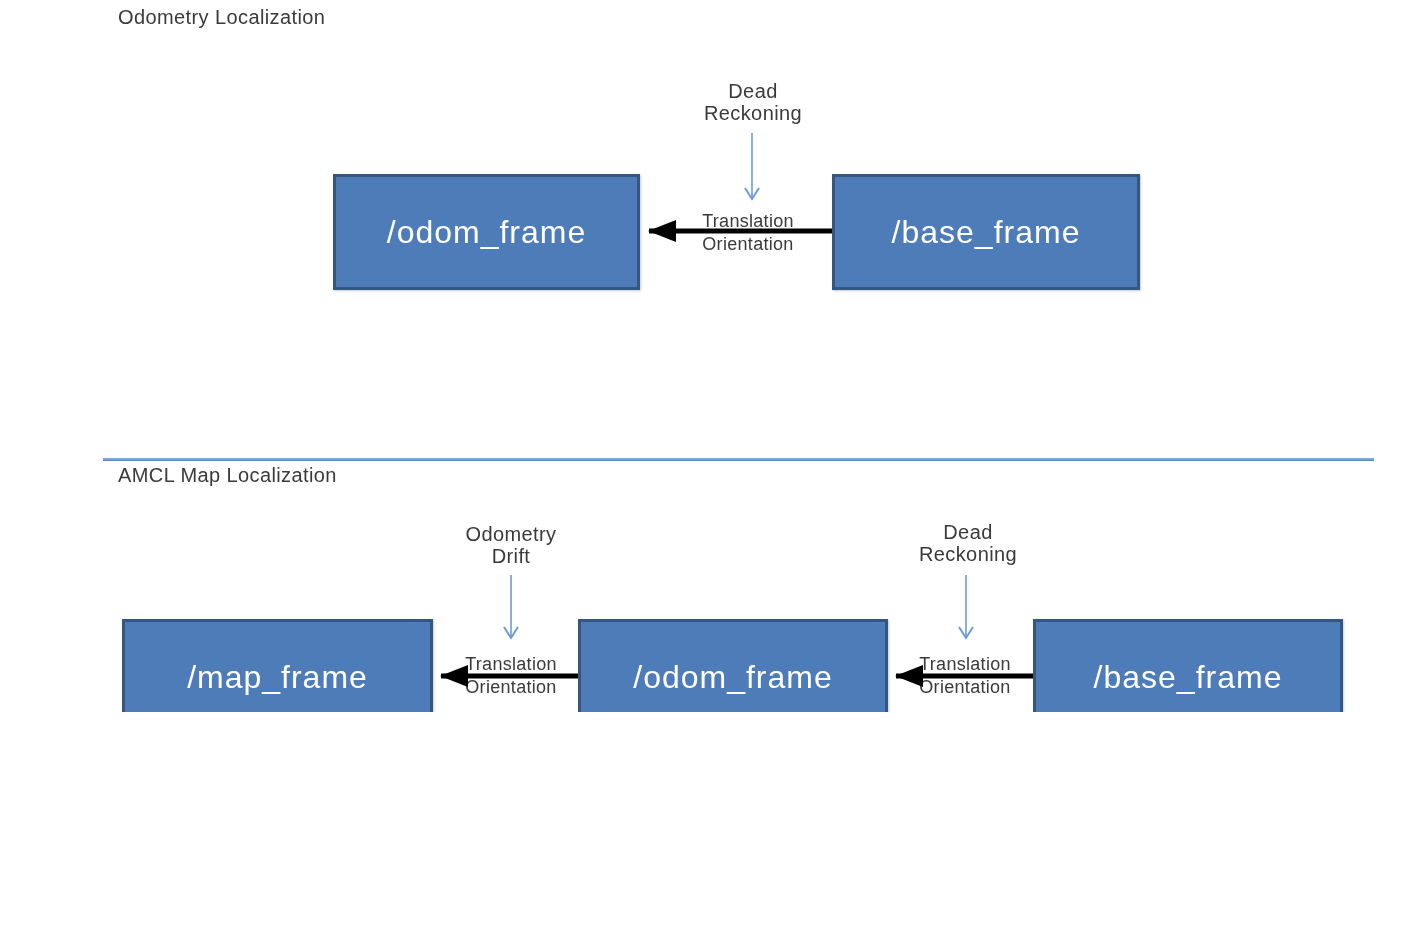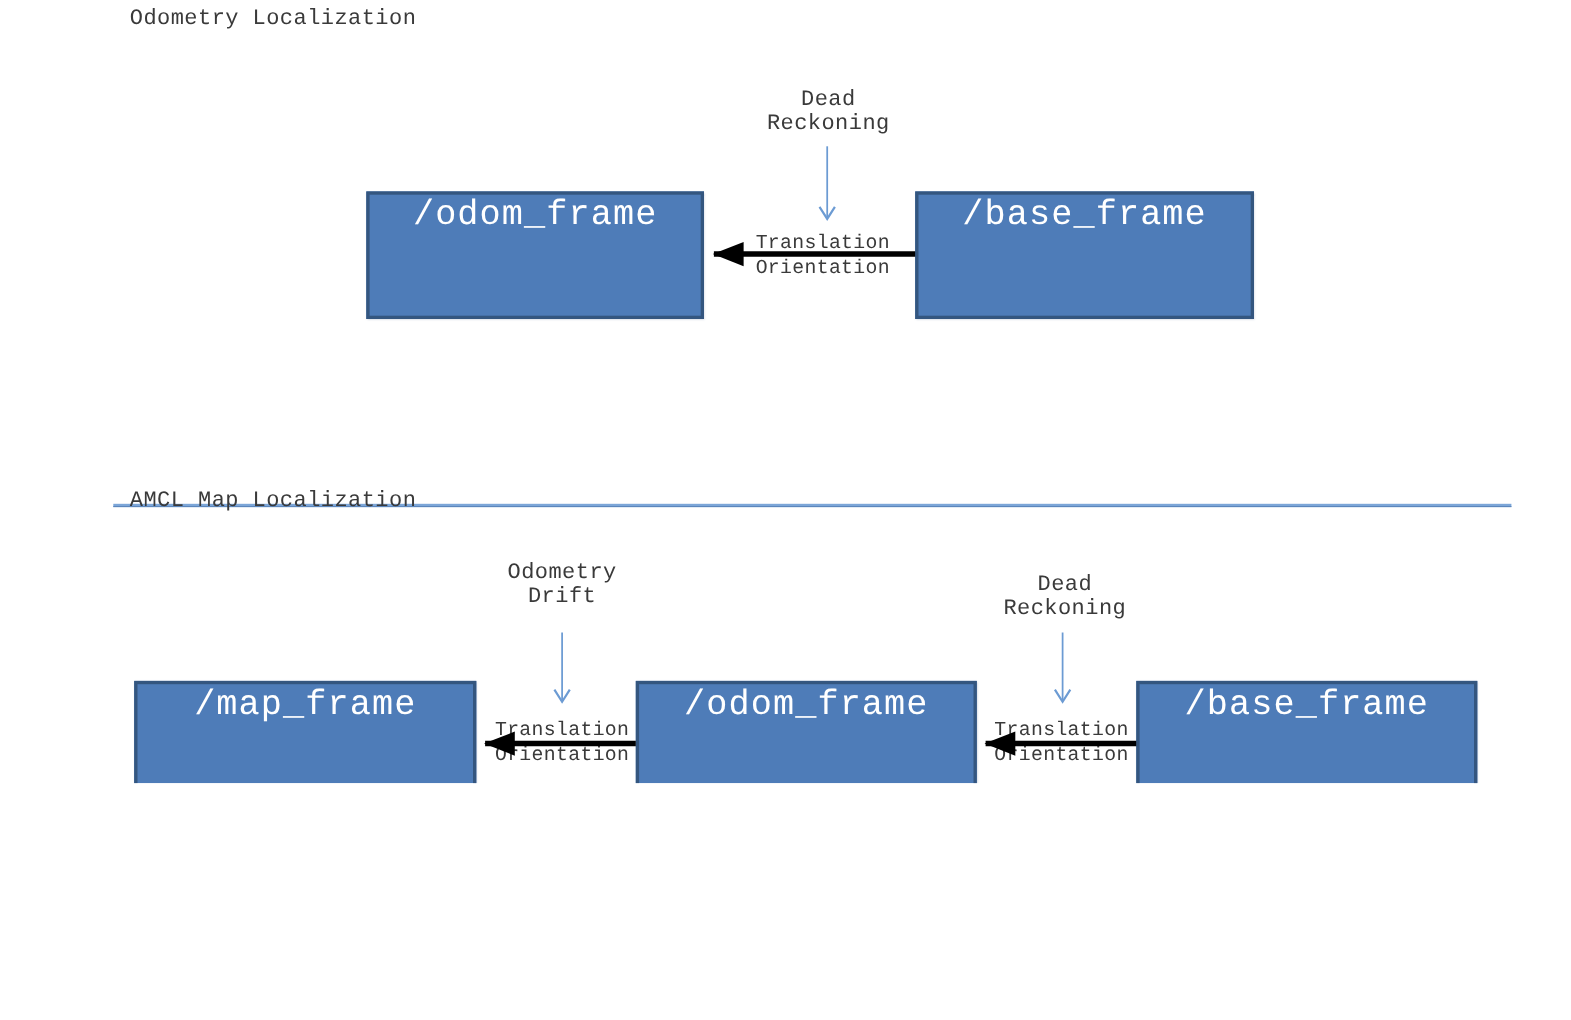--- a/index.html
+++ b/index.html
@@ -3,30 +3,30 @@
 <meta charset="utf-8">
 <style>
   :root{
     --box-fill:#4E7CB8; --box-border:#34567F; --box-text:#FFFFFF;
     --label-text:#3A3A3A; --thin-arrow-blue:#6C9BD3; --divider-blue:#7CA6D8;
     --arrow-black:#000000; --background:#FFFFFF;
   }
   html,body{margin:0;padding:0;background:var(--background);}
   #canvas{
     position:relative;width:1428px;height:712px;background:var(--background);
-    overflow:hidden;font-family:Liberation Mono, monospace;
+    overflow:hidden;font-family:Liberation Sans, sans-serif;
   }
   .section-title{
     position:absolute;font-size:20px;color:var(--label-text);
     letter-spacing:0.4px;white-space:nowrap;
   }
   .frame-box{
     position:absolute;width:307px;height:116px;
     background:var(--box-fill);border:3px solid var(--box-border);
-    box-sizing:border-box;display:flex;align-items:flex-start;justify-content:center;
+    box-sizing:border-box;display:flex;align-items:center;justify-content:center;
     box-shadow:1px 1px 2px rgba(120,140,170,0.45);
   }
   .frame-box .box-label{
     color:var(--box-text);font-size:32px;letter-spacing:1px;white-space:nowrap;
   }
   .annotation{
     position:absolute;width:200px;text-align:center;font-size:20px;
     line-height:22px;color:var(--label-text);white-space:pre-line;
     letter-spacing:0.4px;
   }
@@ -61,23 +61,23 @@
 
   <div class="frame-box" style="left:832px;top:174px;width:308px">
     <span class="box-label">/base_frame</span>
   </div>
 
   <div class="arrow-label" style="left:648px;top:211px">Translation</div>
   <div class="arrow-label" style="left:648px;top:234px">Orientation</div>
 
   <div class="divider"></div>
 
-  <div class="section-title" style="left:118px;top:444px">AMCL Map Localization</div>
+  <div class="section-title" style="left:118px;top:464px">AMCL Map Localization</div>
 
-  <div class="annotation" style="left:411px;top:510px">Odometry
+  <div class="annotation" style="left:411px;top:523px">Odometry
 Drift</div>
 
   <div class="annotation" style="left:868px;top:521px">Dead
 Reckoning</div>
 
   <div class="frame-box" style="left:122px;top:619px;width:311px">
     <span class="box-label">/map_frame</span>
   </div>
 
   <div class="frame-box" style="left:578px;top:619px;width:310px">

